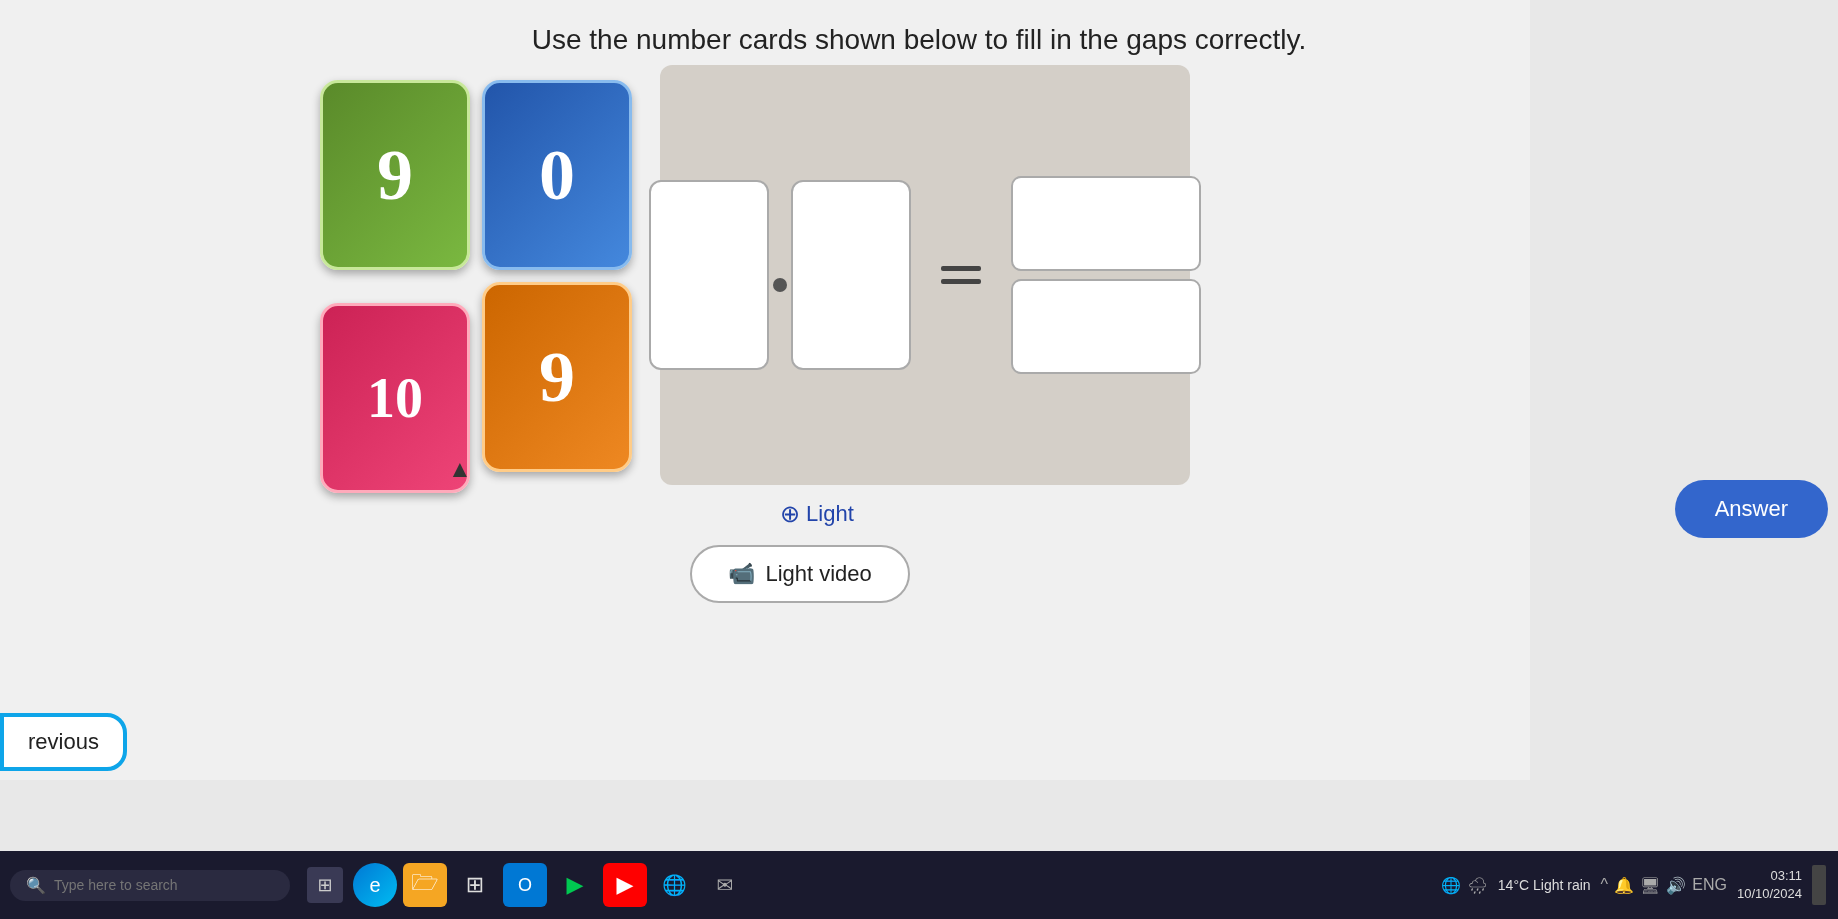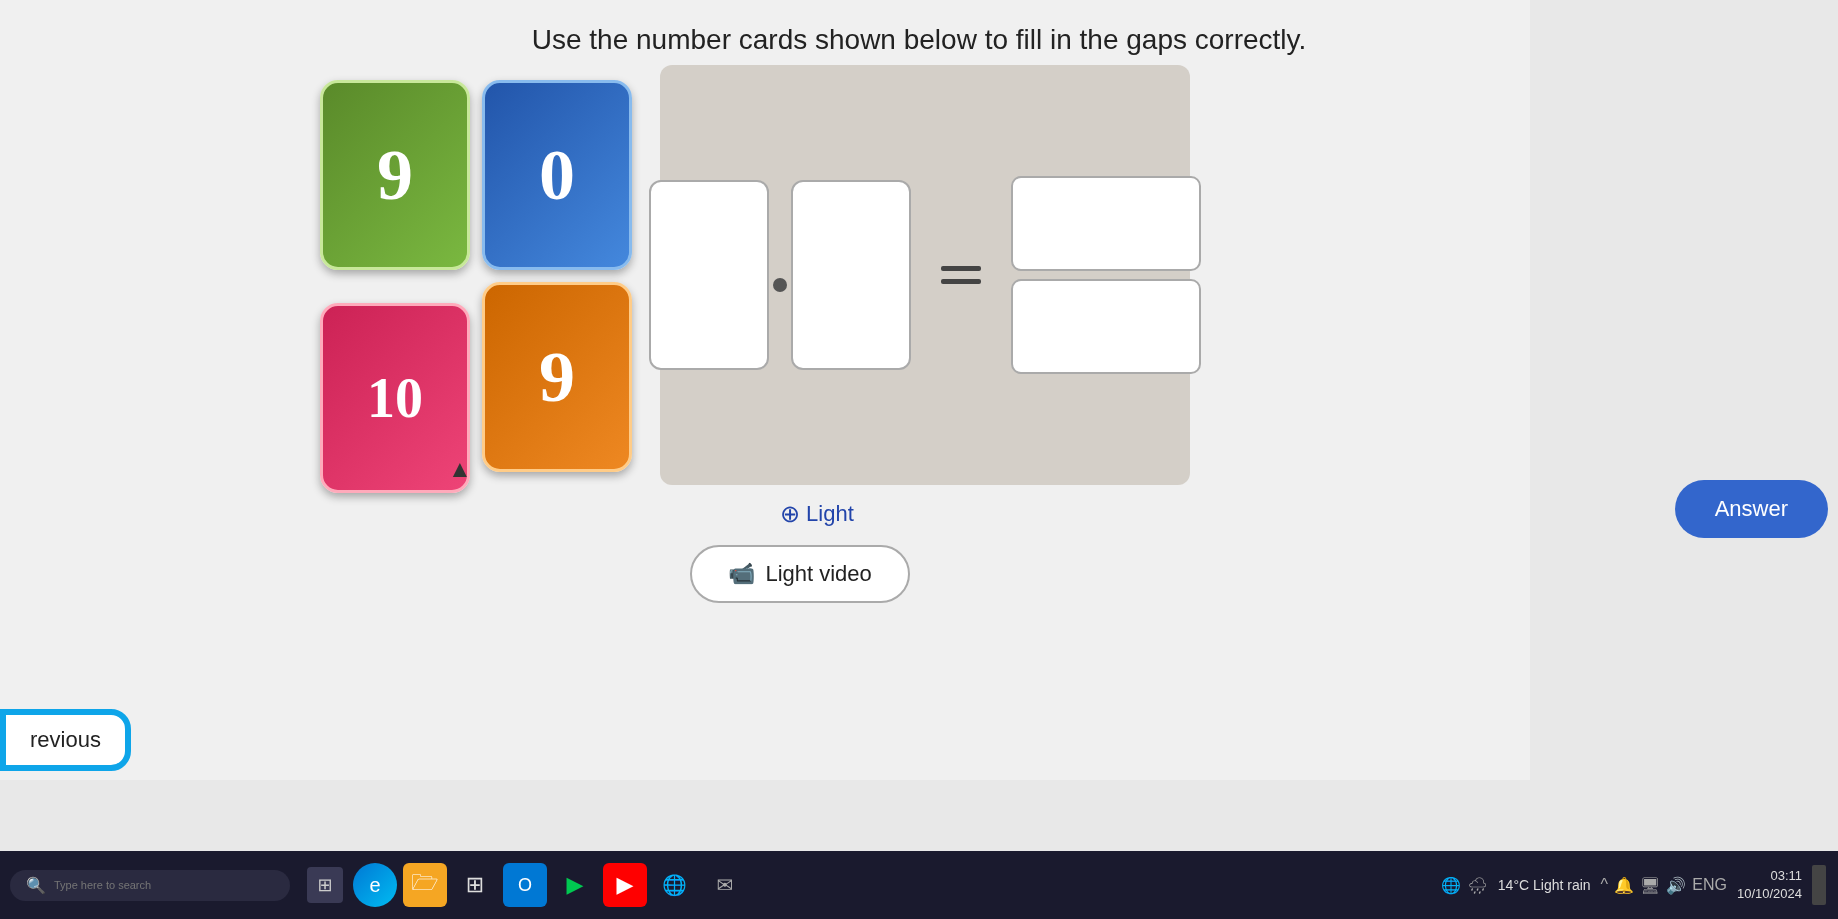--- a/index.html
+++ b/index.html
@@ -209,21 +209,21 @@
       font-size: 22px;
       cursor: pointer;
     }
 
     
     .previous-btn {
       position: absolute;
       bottom: 148px;
       left: 0;
       background: white;
-      border: 6px solid #0ea5e9;
+      border: 4px solid #0ea5e9;
       border-radius: 0 20px 20px 0;
       padding: 12px 24px;
       font-size: 22px;
       cursor: pointer;
       color: #222;
     }
 
     
     .taskbar {
       position: absolute;
@@ -252,21 +252,21 @@
 
     .search-icon-tb {
       color: #aaa;
       font-size: 16px;
     }
 
     .search-input-tb {
       background: transparent;
       border: none;
       color: #0ea5e9;
-      font-size: 11px;
+      font-size: 14px;
       outline: none;
       width: 200px;
     }
 
     
     .taskbar-icon {
       width: 44px;
       height: 44px;
       border-radius: 6px;
       display: flex;

